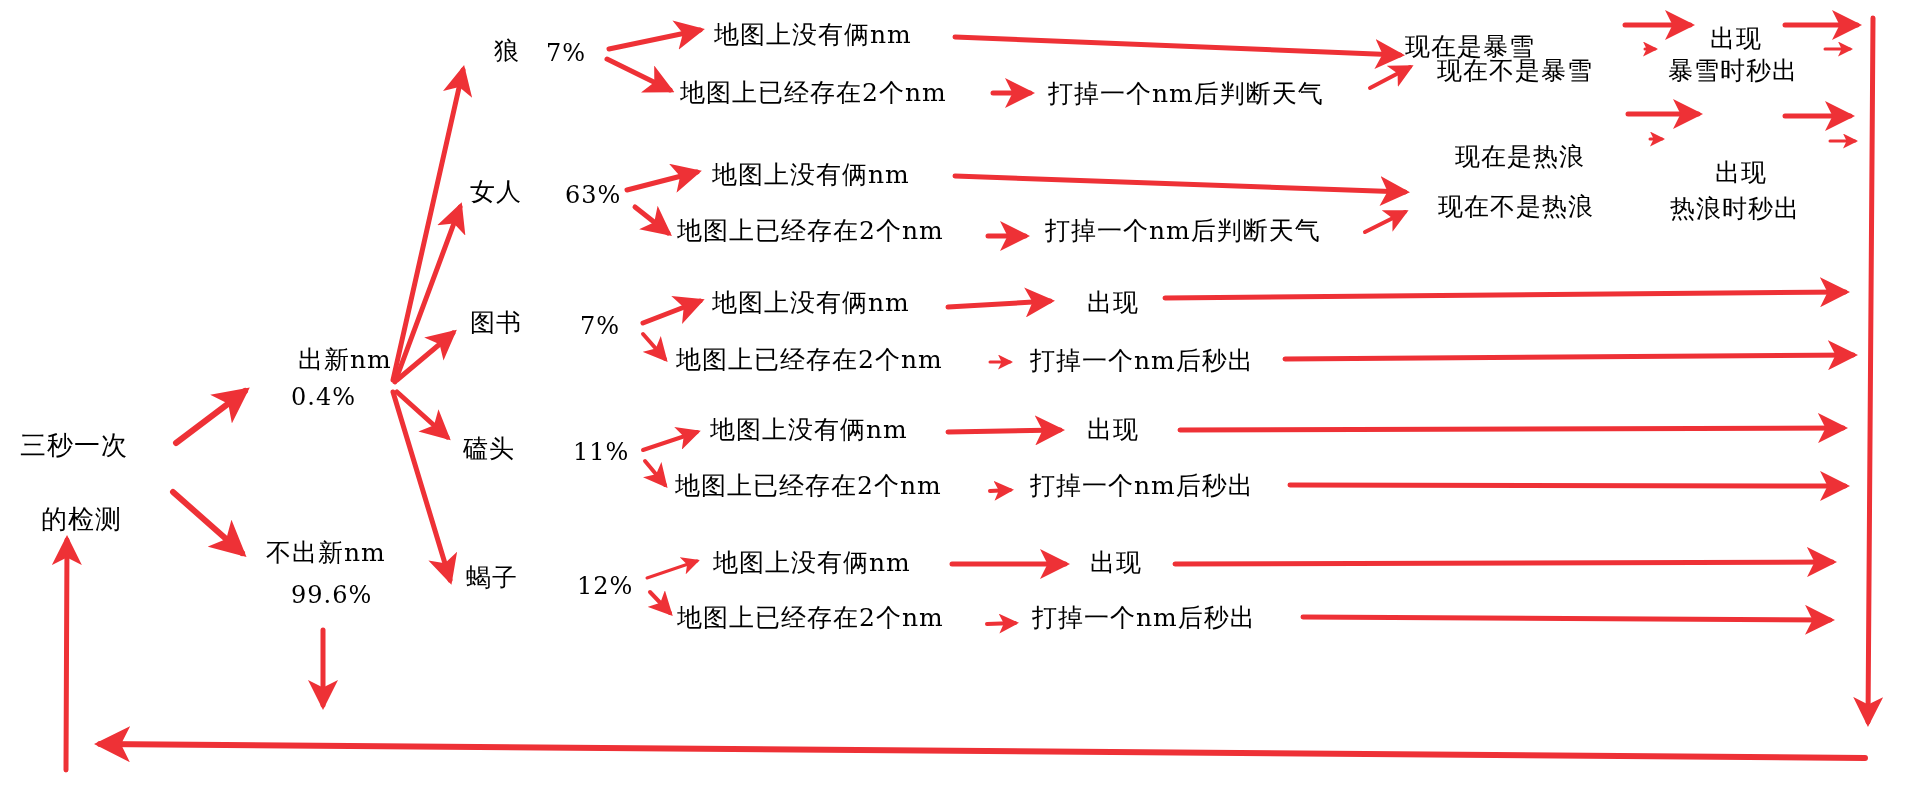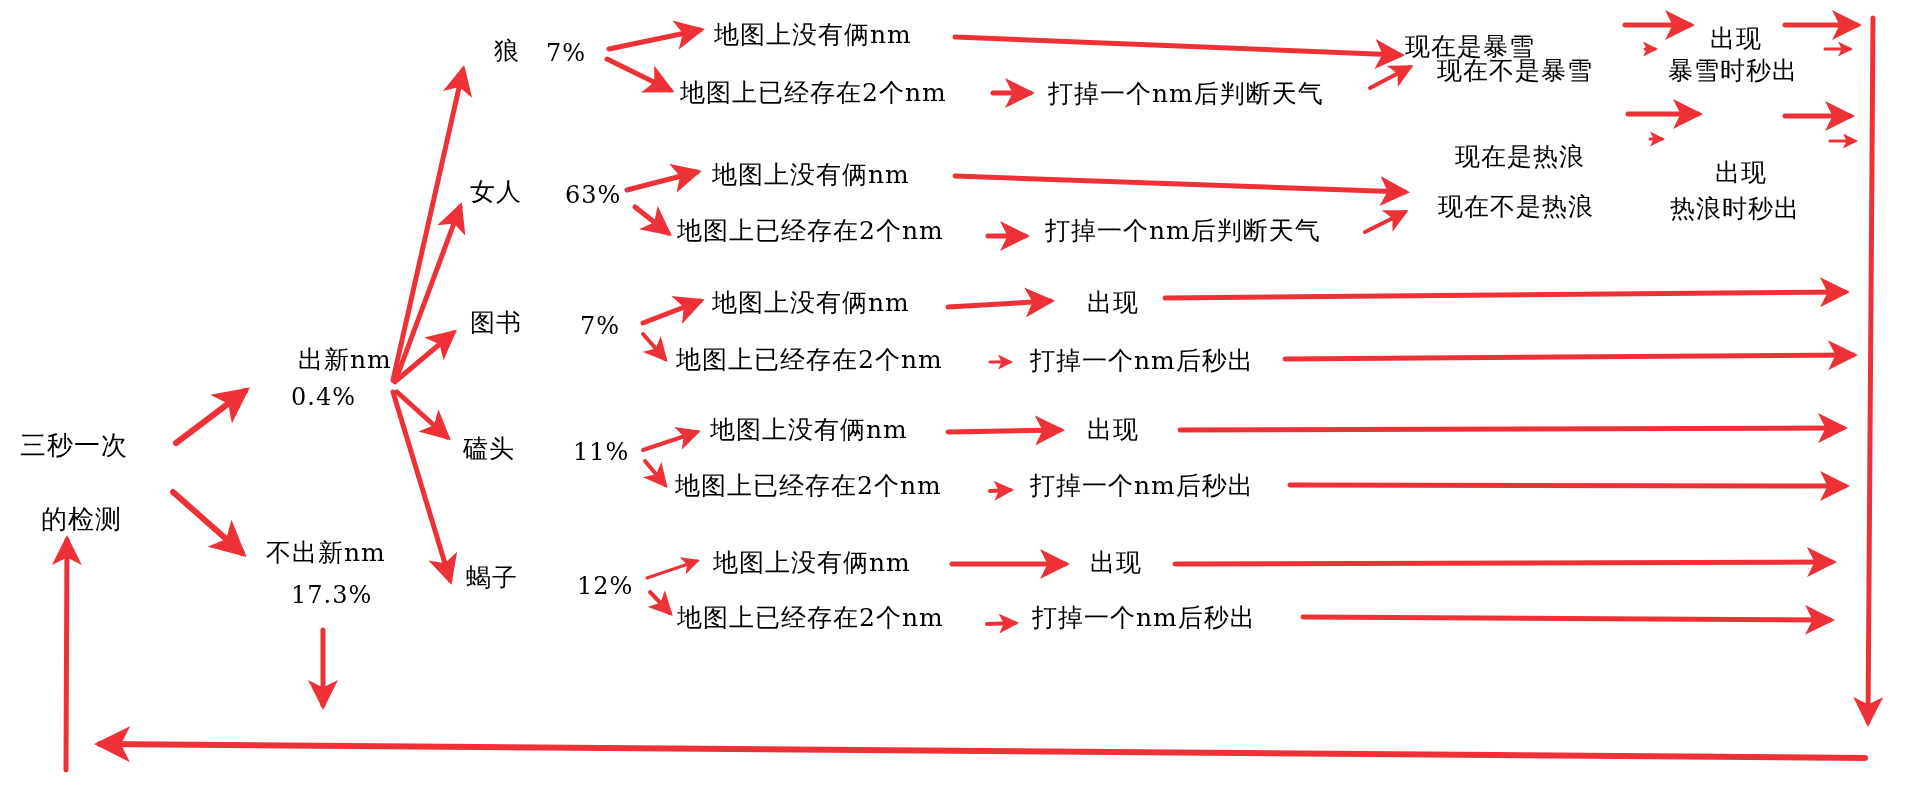--- a/index.html
+++ b/index.html
@@ -85,21 +85,21 @@
     </g>
   </svg>
 
   <div class="lbl big" style="left:20px; top:430px;">三秒一次</div>
   <div class="lbl big" style="left:41px; top:466px;margin-top:38px;">的检测</div>
 
   <div class="lbl" style="left:298px; top:345px;">出新nm</div>
   <div class="lbl pct" style="left:291px; top:382px;">0.4%</div>
 
   <div class="lbl" style="left:266px; top:538px;">不出新nm</div>
-  <div class="lbl pct" style="left:291px; top:580px;">17.3%</div>
+  <div class="lbl pct" style="left:291px; top:580px;">99.6%</div>
 
   <div class="lbl" style="left:494px; top:36px;">狼</div>
   <div class="lbl pct" style="left:546px; top:38px;">7%</div>
   <div class="lbl" style="left:714px; top:20px;">地图上没有俩nm</div>
   <div class="lbl" style="left:680px; top:78px;">地图上已经存在2个nm</div>
   <div class="lbl" style="left:1048px; top:79px;">打掉一个nm后判断天气</div>
   <div class="lbl" style="left:1405px; top:22px;margin-top:10px;">现在是暴雪</div>
   <div class="lbl" style="left:1437px; top:56px;">现在不是暴雪</div>
   <div class="lbl" style="left:1710px; top:24px;">出现</div>
   <div class="lbl" style="left:1668px; top:40px;margin-top:16px;">暴雪时秒出</div>

